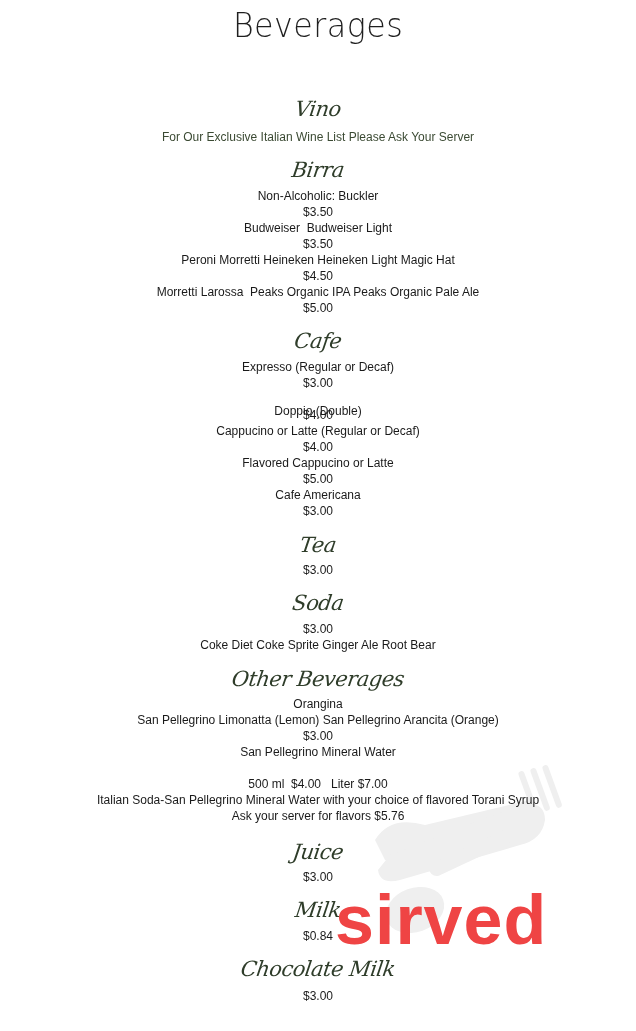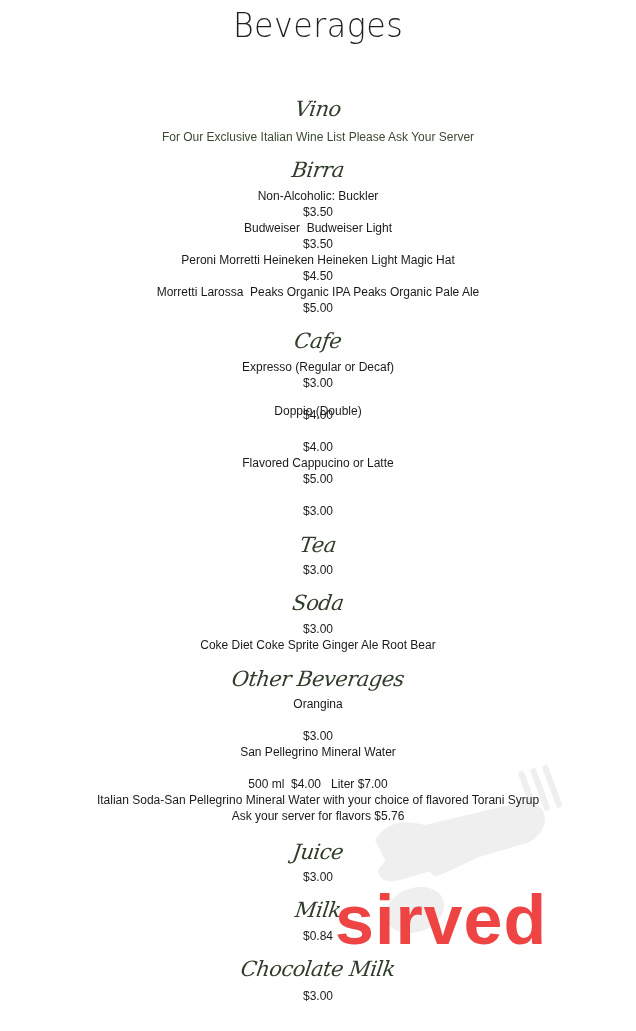--- a/index.html
+++ b/index.html
@@ -59,34 +59,37 @@
   <div class="line" style="top:252px">Peroni Morretti Heineken Heineken Light Magic Hat</div>
   <div class="line" style="top:268px">$4.50</div>
   <div class="line" style="top:284px">Morretti Larossa  Peaks Organic IPA Peaks Organic Pale Ale</div>
   <div class="line" style="top:300px">$5.00</div>
 
   <div class="heading" style="top:328px">Cafe</div>
   <div class="line" style="top:359px">Expresso (Regular or Decaf)</div>
   <div class="line" style="top:375px">$3.00</div>
   <div class="line" style="top:403px">Doppio (Double)</div>
   <div class="line" style="top:407px">$4.00</div>
+  <div class="line" style="top:423px">Cappucino or Latte (Regular or Decaf)</div>
   <div class="line" style="top:439px">$4.00</div>
   <div class="line" style="top:455px">Flavored Cappucino or Latte</div>
   <div class="line" style="top:471px">$5.00</div>
+  <div class="line" style="top:487px">Cafe Americana</div>
   <div class="line" style="top:503px">$3.00</div>
 
   <div class="heading" style="top:532px">Tea</div>
   <div class="line" style="top:562px">$3.00</div>
 
   <div class="heading" style="top:590px">Soda</div>
   <div class="line" style="top:621px">$3.00</div>
   <div class="line" style="top:637px">Coke Diet Coke Sprite Ginger Ale Root Bear</div>
 
   <div class="heading" style="top:666px">Other Beverages</div>
   <div class="line" style="top:696px">Orangina</div>
+  <div class="line" style="top:712px">San Pellegrino Limonatta (Lemon) San Pellegrino Arancita (Orange)</div>
   <div class="line" style="top:728px">$3.00</div>
   <div class="line" style="top:744px">San Pellegrino Mineral Water</div>
   <div class="line" style="top:776px">500 ml  $4.00   Liter $7.00</div>
   <div class="line" style="top:792px">Italian Soda-San Pellegrino Mineral Water with your choice of flavored Torani Syrup</div>
   <div class="line" style="top:808px">Ask your server for flavors $5.76</div>
 
   <div class="heading" style="top:839px">Juice</div>
   <div class="line" style="top:869px">$3.00</div>
 
   <div class="heading" style="top:897px">Milk</div>

